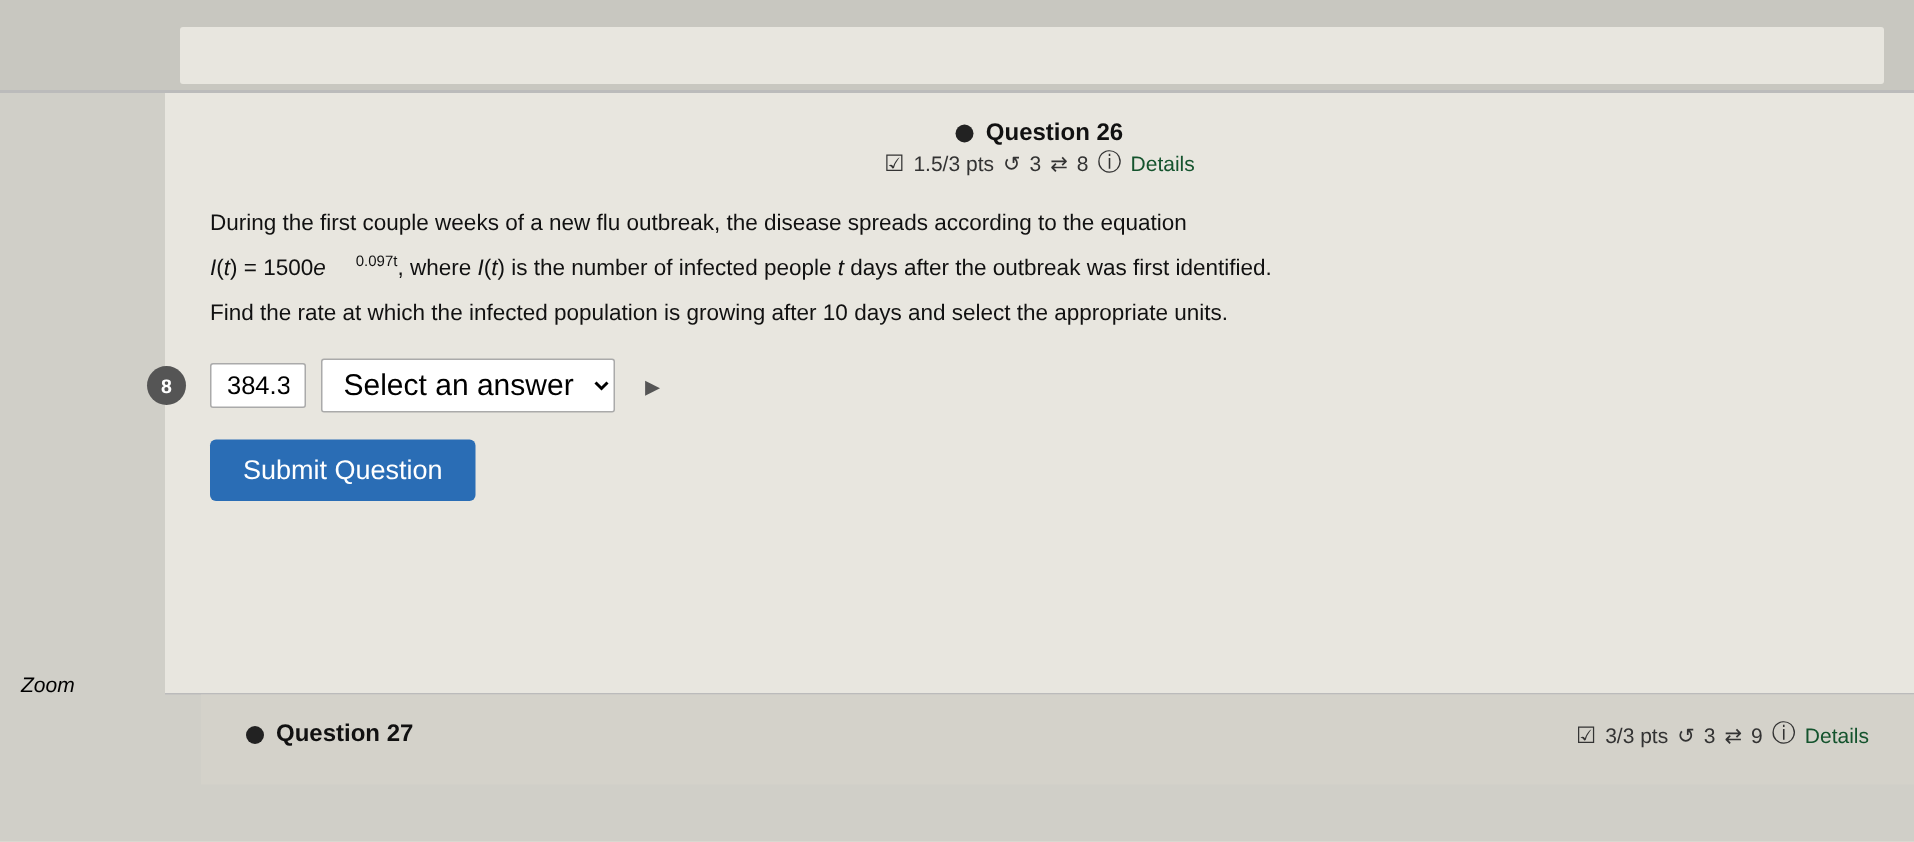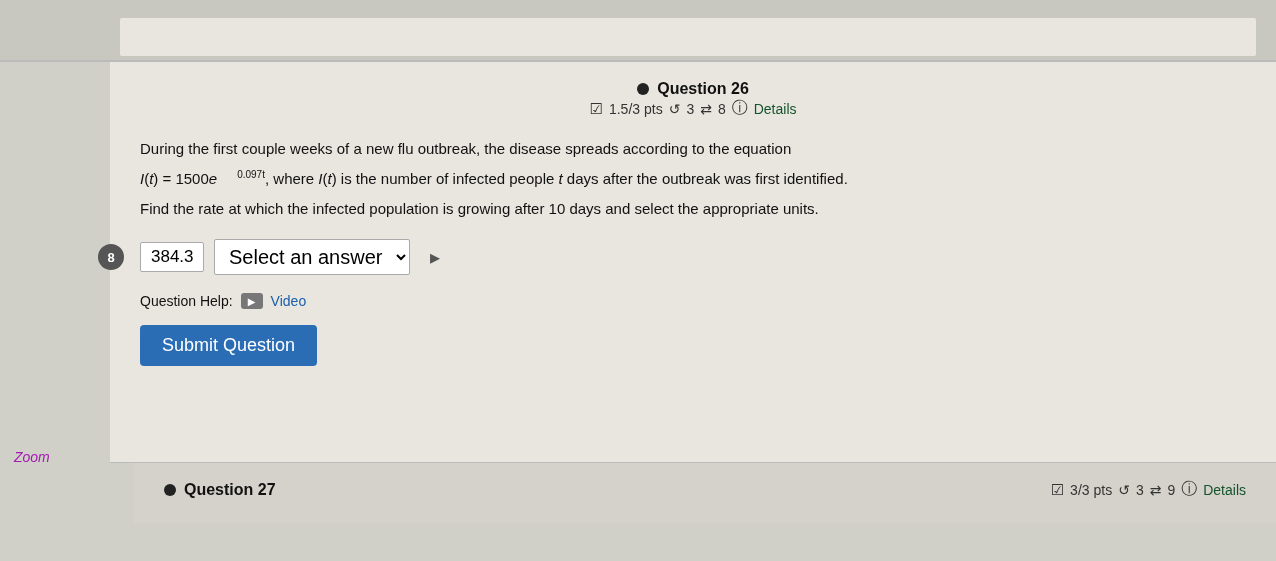--- a/index.html
+++ b/index.html
@@ -262,34 +262,29 @@
             <option value="">Select an answer</option>
             <option value="people/day">people/day</option>
             <option value="people">people</option>
             <option value="days">days</option>
           </select>
 
           <span class="cursor-indicator">▸</span>
         </div>
 
         
-        <div class="question-help">
-          <span>Question Help:</span>
-          <span style="display:inline-flex; align-items:center; justify-content:center; background:#777; color:#fff; border-radius:3px; width:22px; height:16px; font-size:10px;">▶</span>
-          <a href="#" class="help-video-link">Video</a>
-        </div>
 
         
         <button class="submit-btn">Submit Question</button>
 
       </div>
     </div>
 
     <div style="position:absolute; left:14px; bottom:58px;">
-      <span style="font-size:14px; color:#a21caf; font-style:italic;">Zoom</span>
+      <span style="font-size:14px; color:#000000; font-style:italic;">Zoom</span>
     </div>
 
     <div style="display:flex; flex-direction:row;">
       <div style="width:110px; background:#d0cfc8; flex-shrink:0;"></div>
       <div style="flex:1; height:1px; background:#bbb;"></div>
     </div>
 
     <div style="display:flex; flex-direction:row;gap:24px;">
       <div style="width:110px; background:#d0cfc8; min-height:60px; flex-shrink:0;"></div>
       <div class="question-section-bottom" style="flex:1; margin:0; background:#d4d2ca; padding:16px 30px;">

